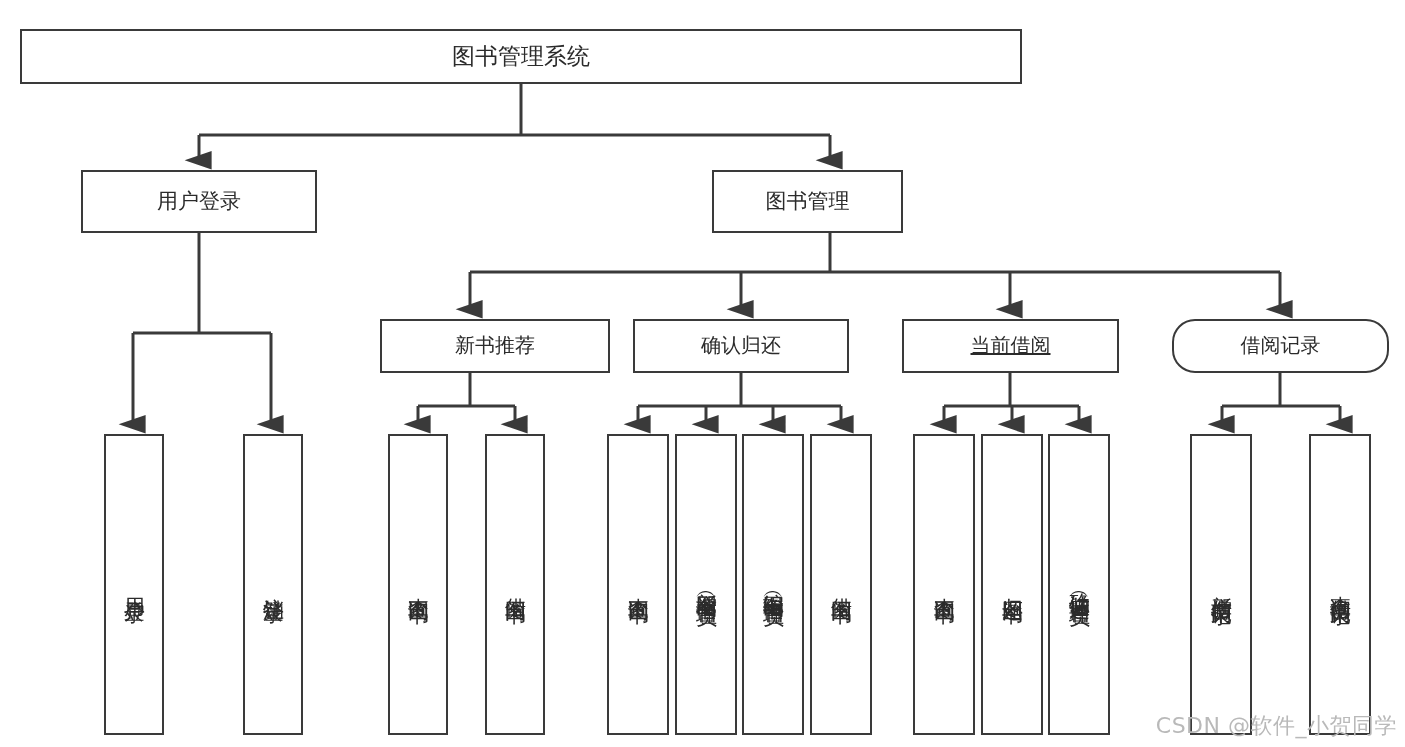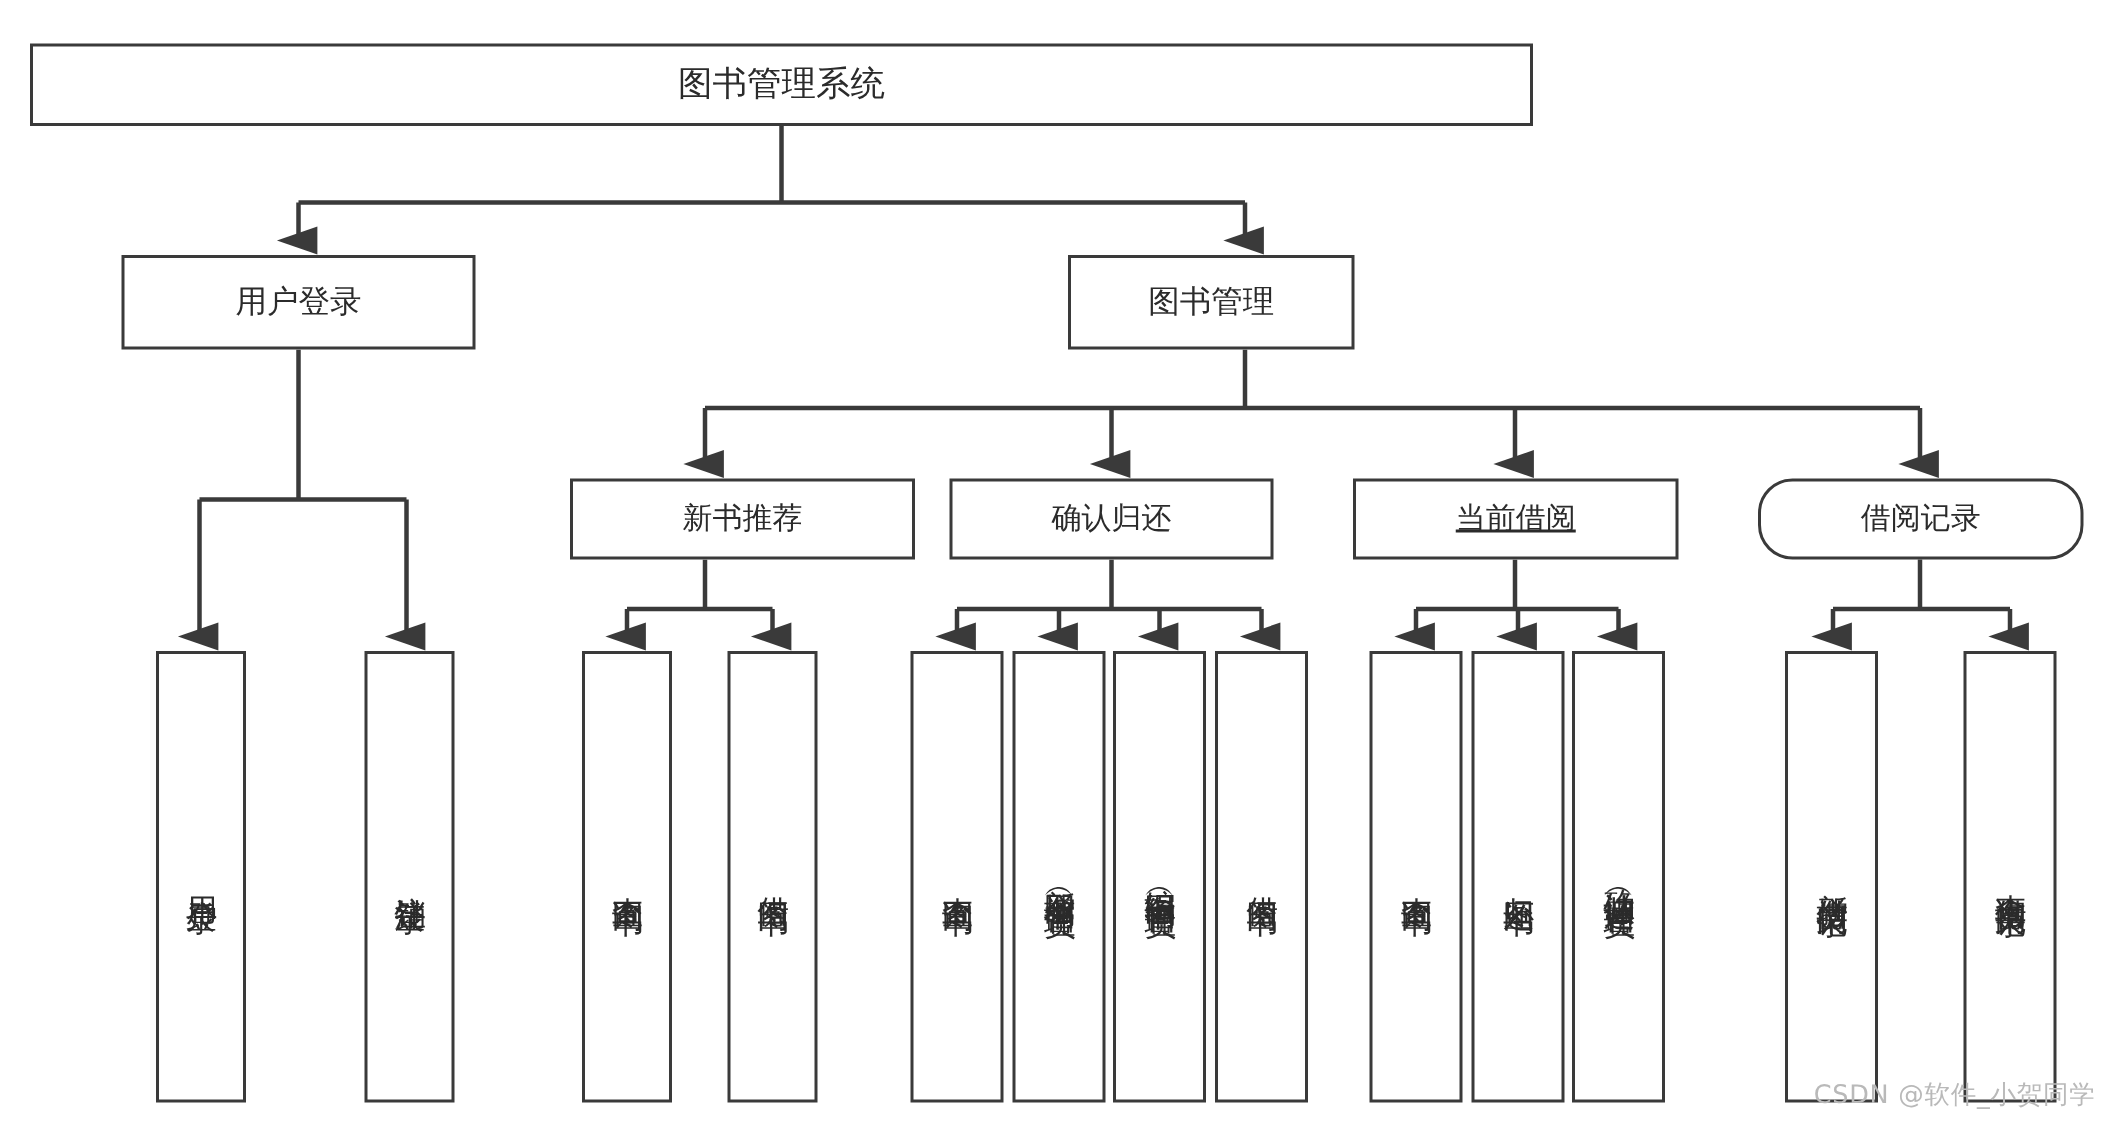--- a/index.html
+++ b/index.html
@@ -88,21 +88,21 @@
     text-orientation: upright;
     font-size: 21px;
     letter-spacing: 2px;
     line-height: 1;
     white-space: nowrap;
   }
   .watermark {
     position: absolute;
     right: 8px;
     bottom: 6px;
-    font-size: 17px;
+    font-size: 22px;
     color: #b9b9b9;
     letter-spacing: 0.5px;
     white-space: nowrap;
     user-select: none;
   }
 </style>
 </head>
 <body>
 
 <div id="diagram-root">

